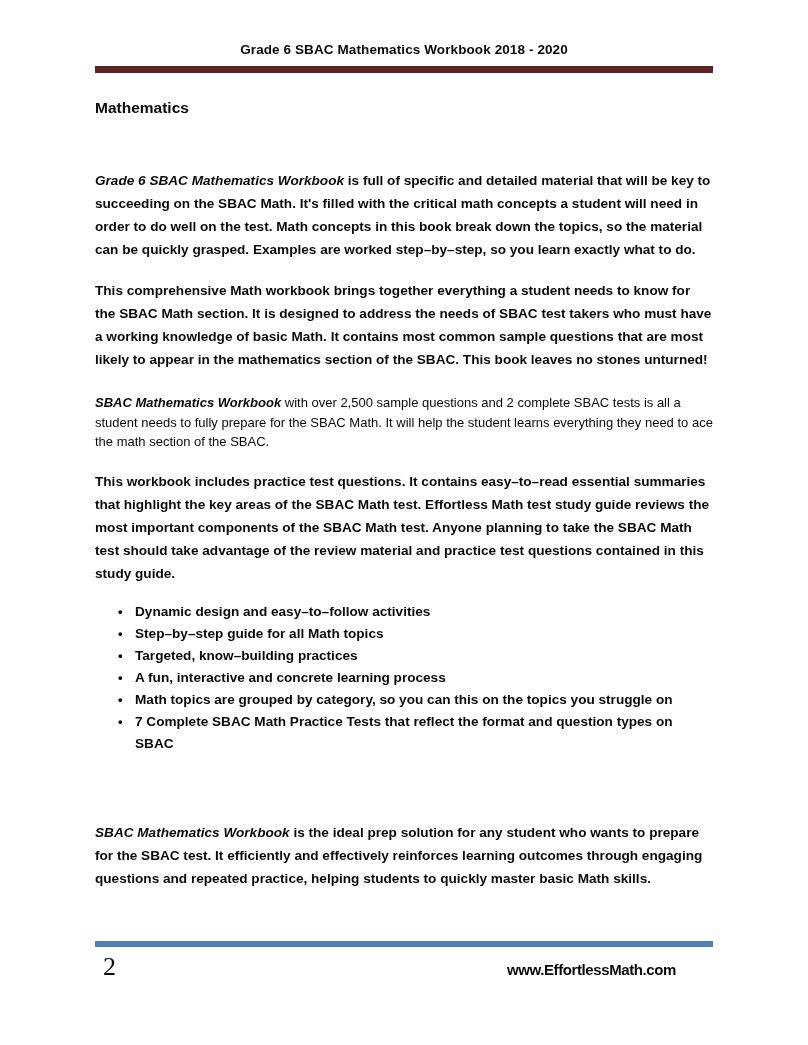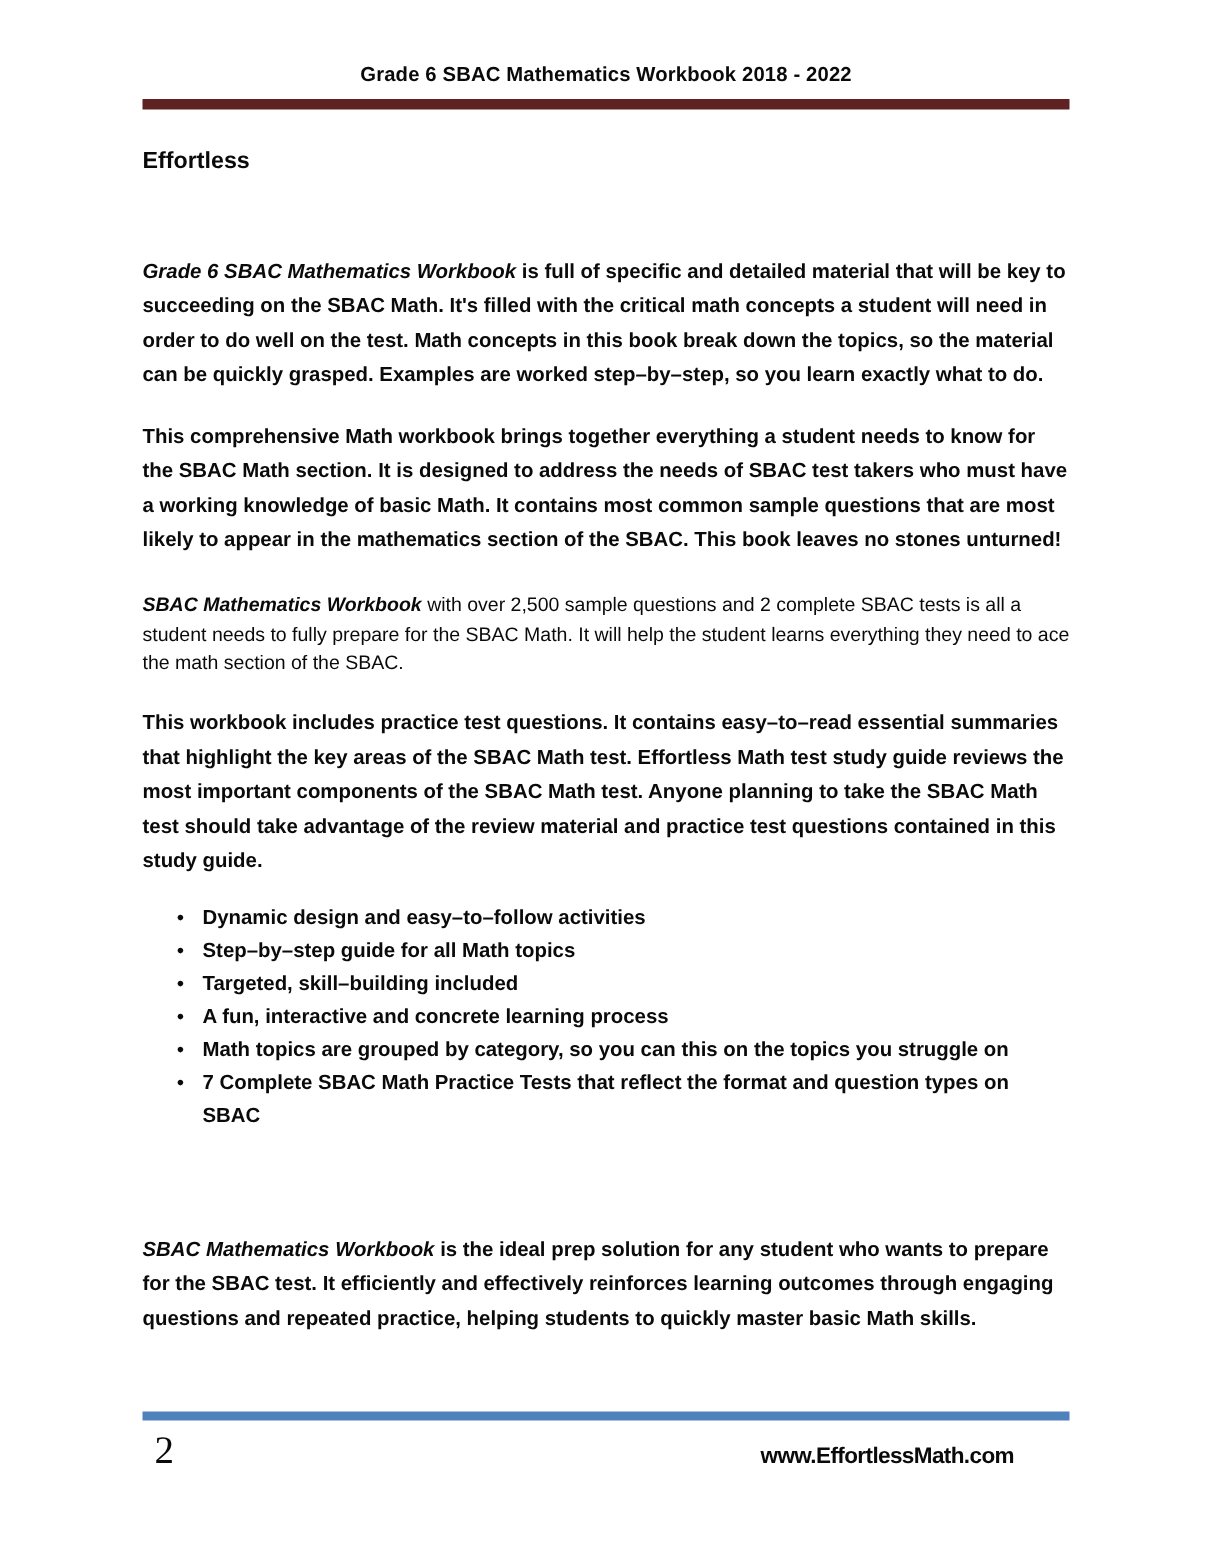--- a/index.html
+++ b/index.html
@@ -102,25 +102,25 @@
     font-size: 15px;
     letter-spacing: -0.4px;
     margin-right: 37px;
   }
 </style>
 </head>
 <body>
 
 <div class="page">
 
-  <div class="header-title">Grade 6 SBAC Mathematics Workbook 2018 - 2022</div>
+  <div class="header-title">Grade 6 SBAC Mathematics Workbook 2018 - 2020</div>
 
   <div class="header-rule" style="background: rgb(94, 34, 35);"></div>
 
-  <div class="section-title">Effortless</div>
+  <div class="section-title">Mathematics</div>
 
   <p class="para para-first">
     <span class="lead">Grade 6 SBAC Mathematics Workbook</span><span> is full of specific and detailed material that will be key to succeeding on the SBAC Math. It's filled with the critical math concepts a student will need in order to do well on the test. Math concepts in this book break down the topics, so the material can be quickly grasped. Examples are worked step–by–step, so you learn exactly what to do.</span>
   </p>
 
   <p class="para">
     <span>This comprehensive Math workbook brings together everything a student needs to know for the SBAC Math section. It is designed to address the needs of SBAC test takers who must have a working knowledge of basic Math. It contains most common sample questions that are most likely to appear in the mathematics section of the SBAC. This book leaves no stones unturned!</span>
   </p>
 
   <p class="para para-alt">
@@ -128,21 +128,21 @@
   </p>
 
   <p class="para">
     <span>This workbook includes practice test questions. It contains easy–to–read essential summaries that highlight the key areas of the SBAC Math test. Effortless Math test study guide reviews the most important components of the SBAC Math test. Anyone planning to take the SBAC Math test should take advantage of the review material and practice test questions contained in this study guide.</span>
   </p>
 
 
   <ul class="bullet-list">
     <li class="bullet-item">Dynamic design and easy–to–follow activities</li>
     <li class="bullet-item">Step–by–step guide for all Math topics</li>
-    <li class="bullet-item">Targeted, skill–building included</li>
+    <li class="bullet-item">Targeted, know–building practices</li>
     <li class="bullet-item">A fun, interactive and concrete learning process</li>
     <li class="bullet-item">Math topics are grouped by category, so you can this on the topics you struggle on</li>
     <li class="bullet-item">7 Complete SBAC Math Practice Tests that reflect the format and question types on SBAC</li>
   </ul>
 
   <p class="para para-closing">
     <span class="lead">SBAC Mathematics Workbook</span><span> is the ideal prep solution for any student who wants to prepare for the SBAC test. It efficiently and effectively reinforces learning outcomes through engaging questions and repeated practice, helping students to quickly master basic Math skills.</span>
   </p>
 
 </div>

